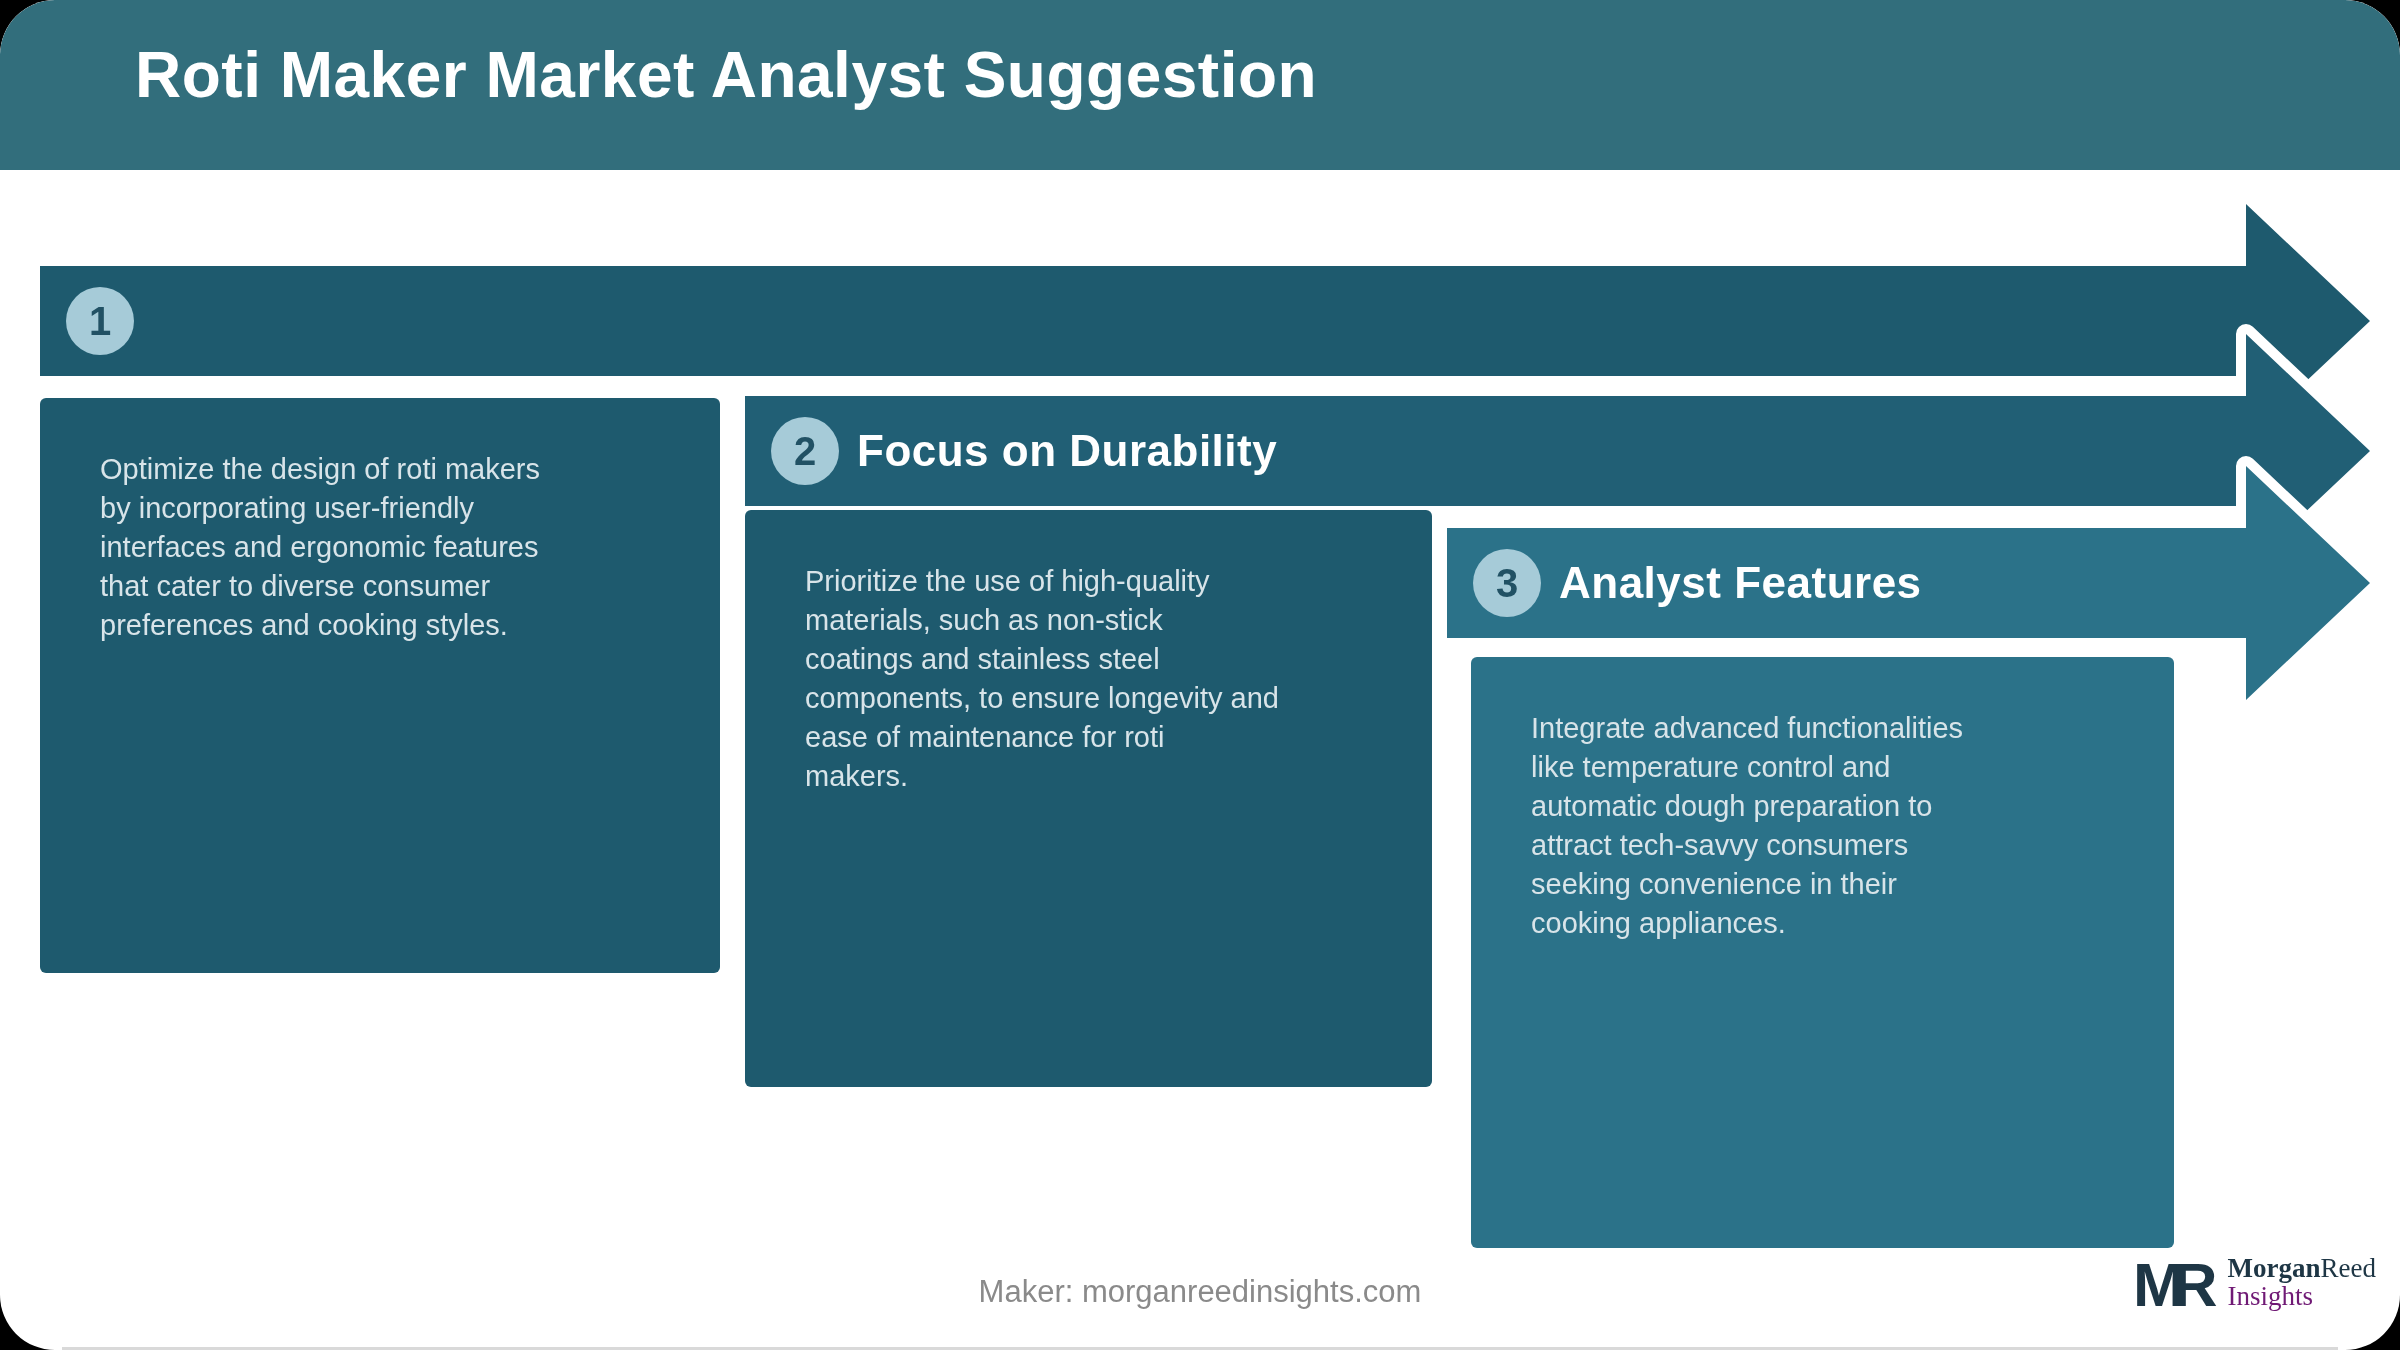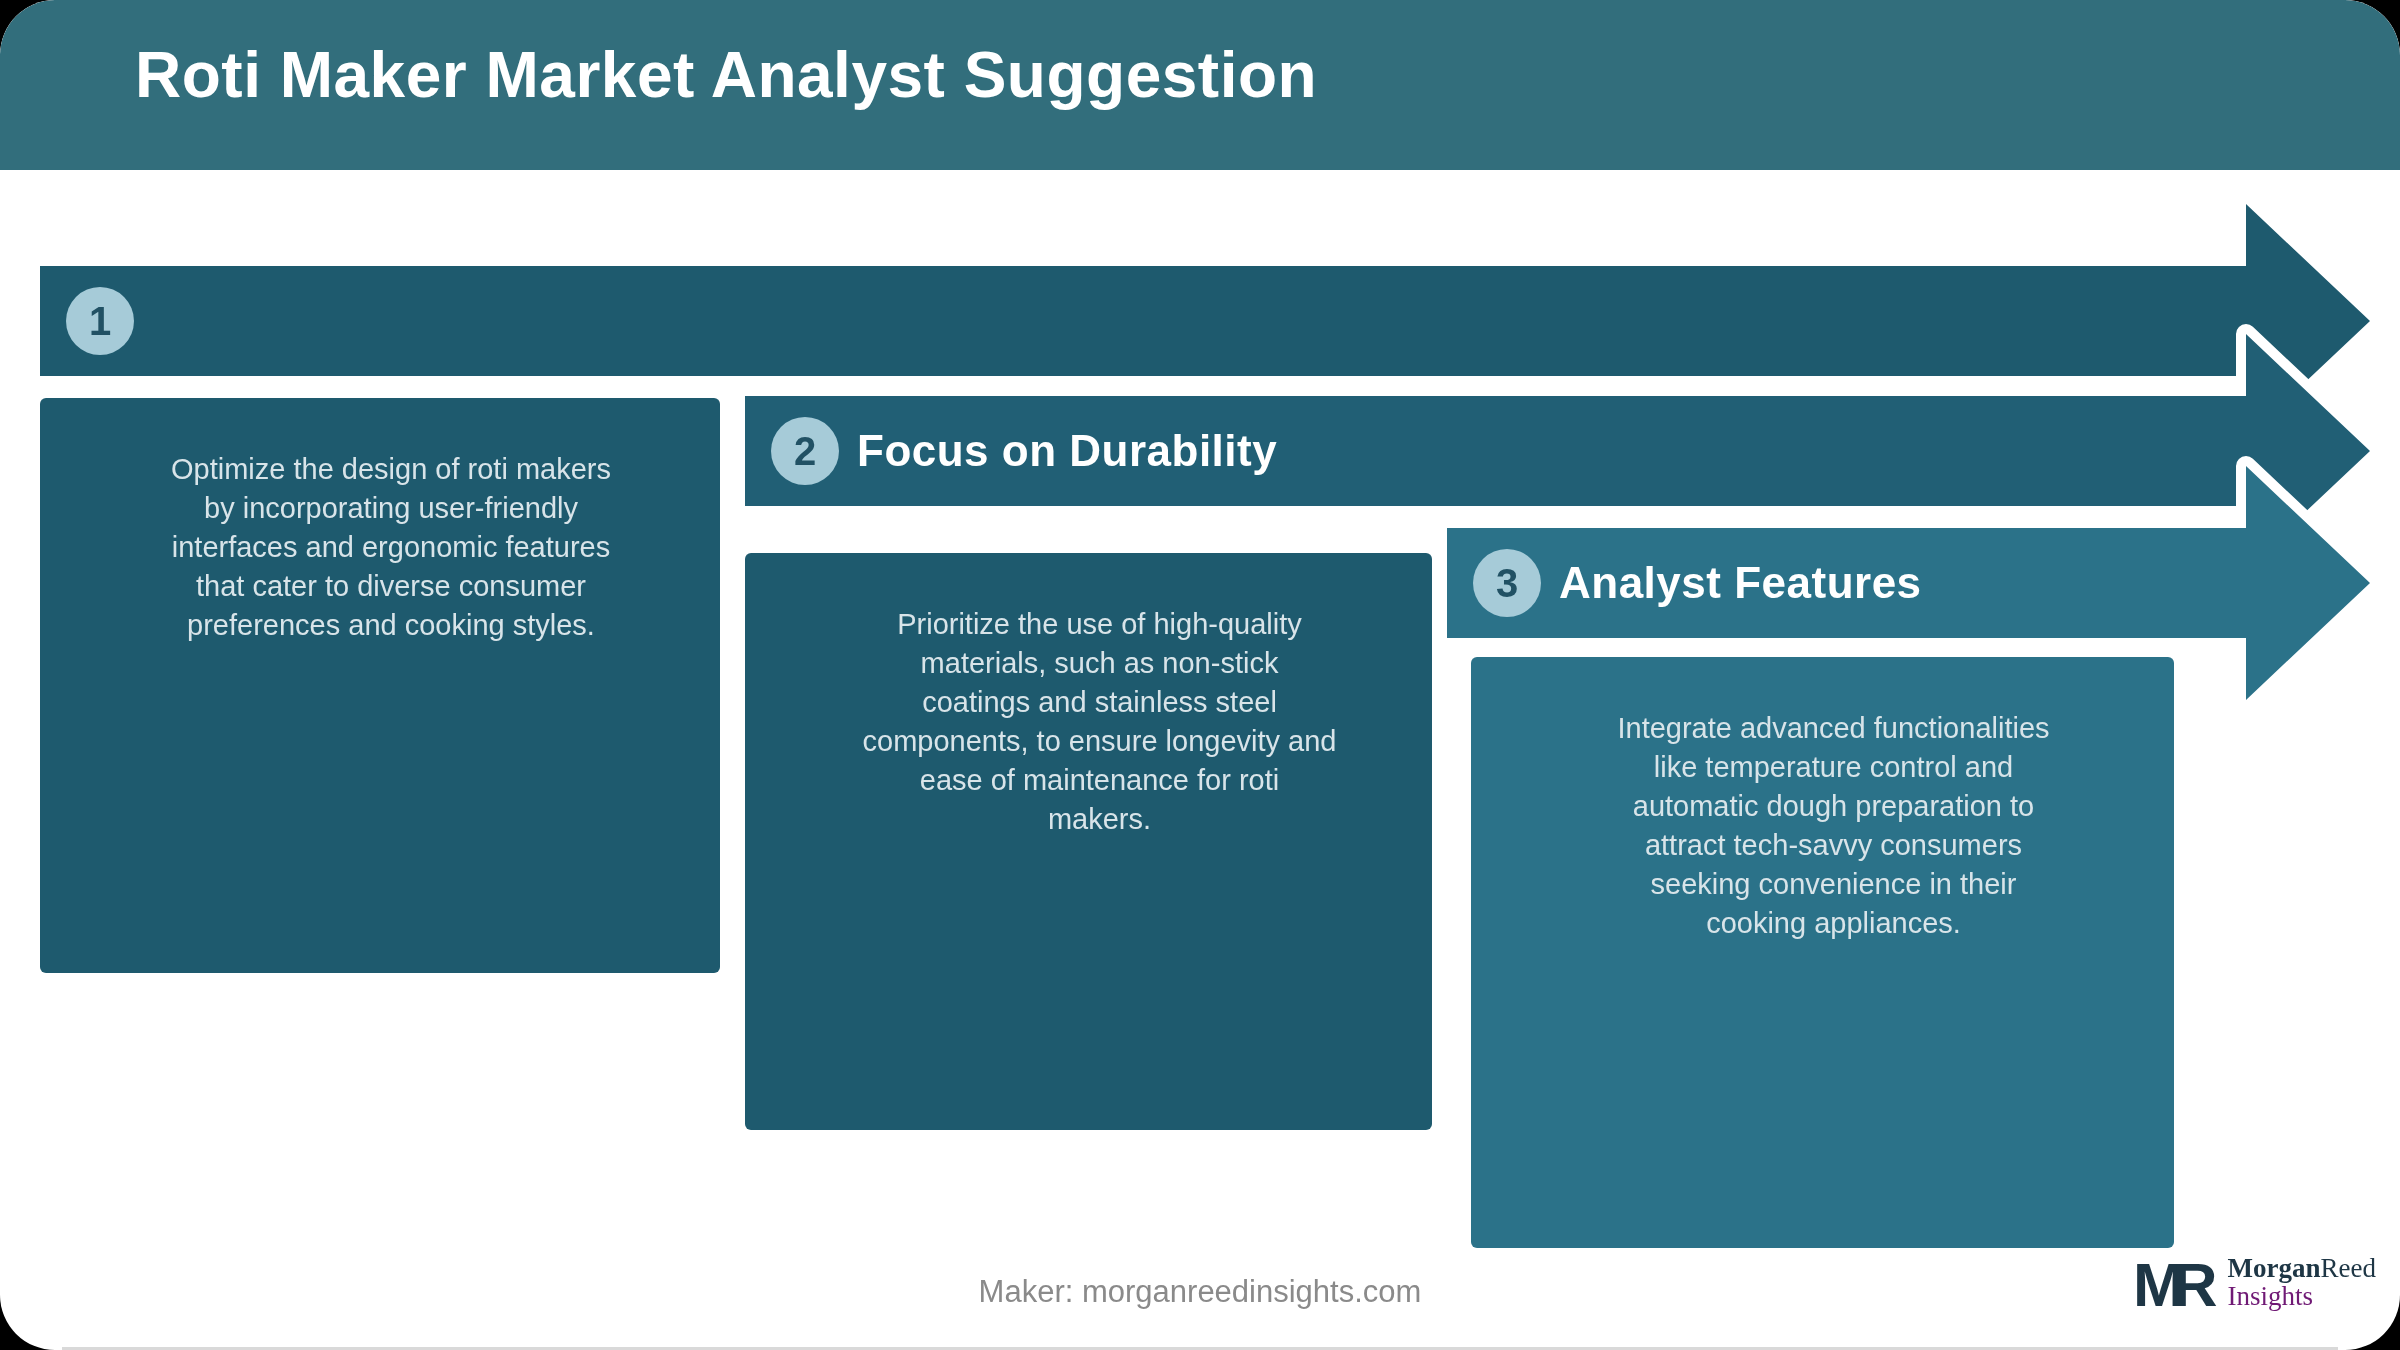--- a/index.html
+++ b/index.html
@@ -52,24 +52,23 @@
     color:#ffffff;
     font-size:44px;font-weight:700;
     letter-spacing:0.5px;
     white-space:nowrap;
   }
   .desc-box{
     position:absolute;
     border-radius:6px;
     box-sizing:border-box;
     padding:52px 38px 0 60px;
-    text-align:center;
   }
   #box-1{left:40px;top:398px;width:680px;height:575px;background:#1E5A6E;}
-  #box-2{left:745px;top:553px;width:687px;height:577px;background:#1E5A6E;}
+  #box-2{left:745px;top:510px;width:687px;height:577px;background:#1E5A6E;}
   #box-3{left:1447px;top:657px;width:703px;height:591px;background:#2B7289;margin-left:24px;}
   .desc-text{
     color:#D8E4E9;
     font-size:29px;line-height:39px;
     white-space:pre-line;
   }
   .source-line{
     position:absolute;left:0;right:0;top:1274px;
     text-align:center;
     color:#8A8A8A;

